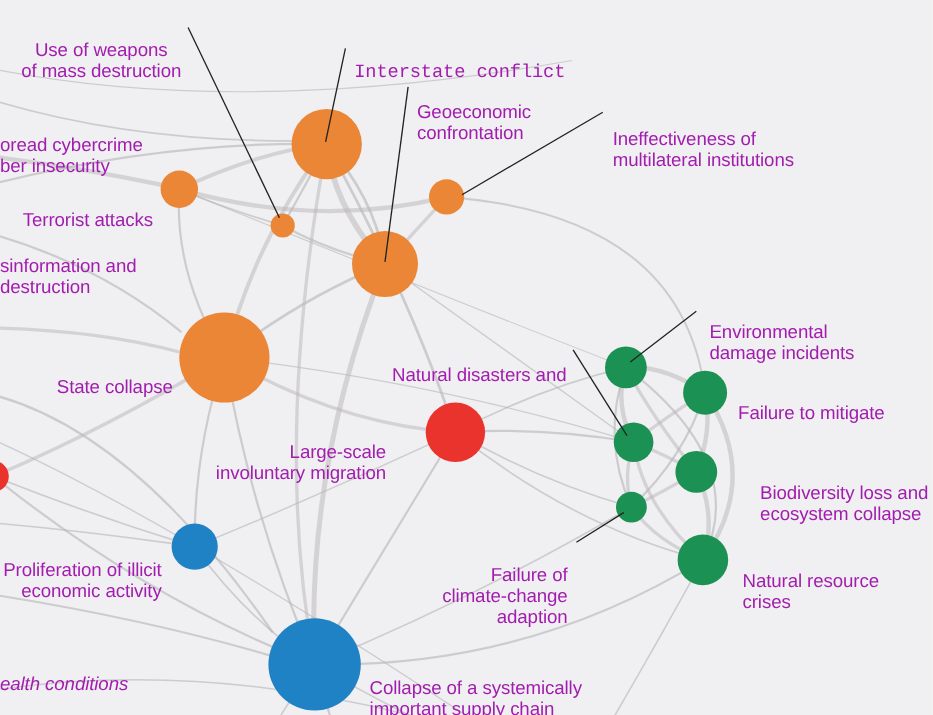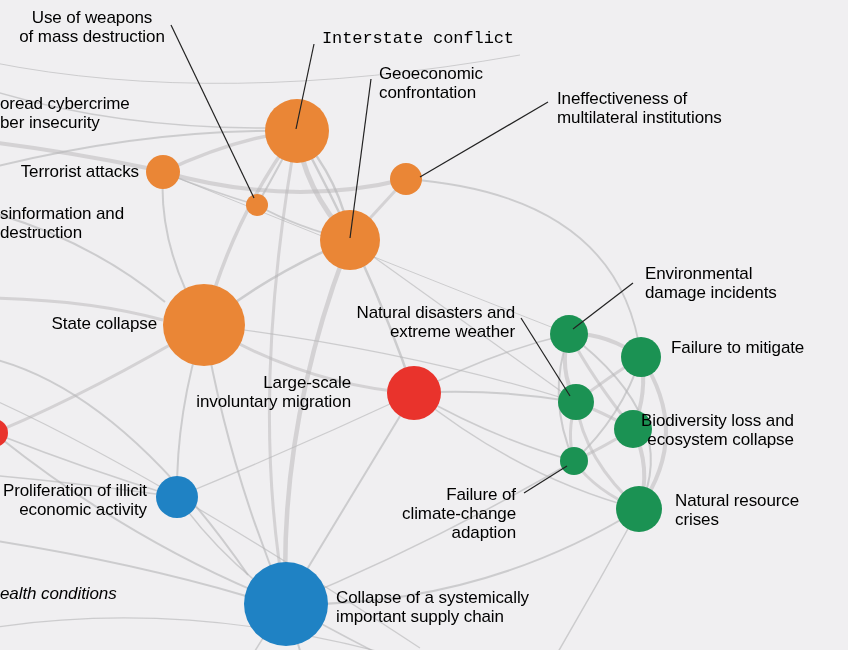--- a/index.html
+++ b/index.html
@@ -8,23 +8,24 @@
     position:relative;
     width:848px;height:650px;
     overflow:hidden;
     background:#f0eff1;
   }
   .stage svg{position:absolute;left:0;top:0;}
   .lbl{
     position:absolute;
     font-size:17px;
     line-height:19px;
-    color:#000000;
+    color:#a21caf;
     white-space:nowrap;
     letter-spacing:-0.1px;
+    margin-top:28px;
   }
   .lbl.right{text-align:right;}
   .lbl.center{text-align:center;transform:translateX(-50%);}
   .lbl span{display:block;}
 </style>
 </head>
 <body>
 
 <div class="stage">
   <svg id="net" width="848" height="650" viewBox="0 0 848 650">
@@ -146,34 +147,33 @@
       </div>
       <div class="lbl left" style="top: 204px; left: 0px;">
         <span>sinformation and</span>
         <span>destruction</span>
       </div>
       <div class="lbl right" style="top: 314px; right: 691px;">
         <span>State collapse</span>
       </div>
       <div class="lbl right" style="top: 303px; right: 333px;">
         <span>Natural disasters and</span>
-        <span>extreme weather</span>
       </div>
       <div class="lbl right" style="top: 373px; right: 497px;">
         <span>Large-scale</span>
         <span>involuntary migration</span>
       </div>
       <div class="lbl left" style="top: 264px; left: 645px;">
         <span>Environmental</span>
         <span>damage incidents</span>
       </div>
       <div class="lbl left" style="top: 338px; left: 671px;">
         <span>Failure to mitigate</span>
       </div>
-      <div class="lbl left" style="top: 411px; left: 641px; text-align: right;">
+      <div class="lbl left" style="top: 411px; left: 691px;">
         <span>Biodiversity loss and</span>
         <span>ecosystem collapse</span>
       </div>
       <div class="lbl right" style="top: 485px; right: 332px;">
         <span>Failure of</span>
         <span>climate-change</span>
         <span>adaption</span>
       </div>
       <div class="lbl left" style="top: 491px; left: 675px;">
         <span>Natural resource</span>

